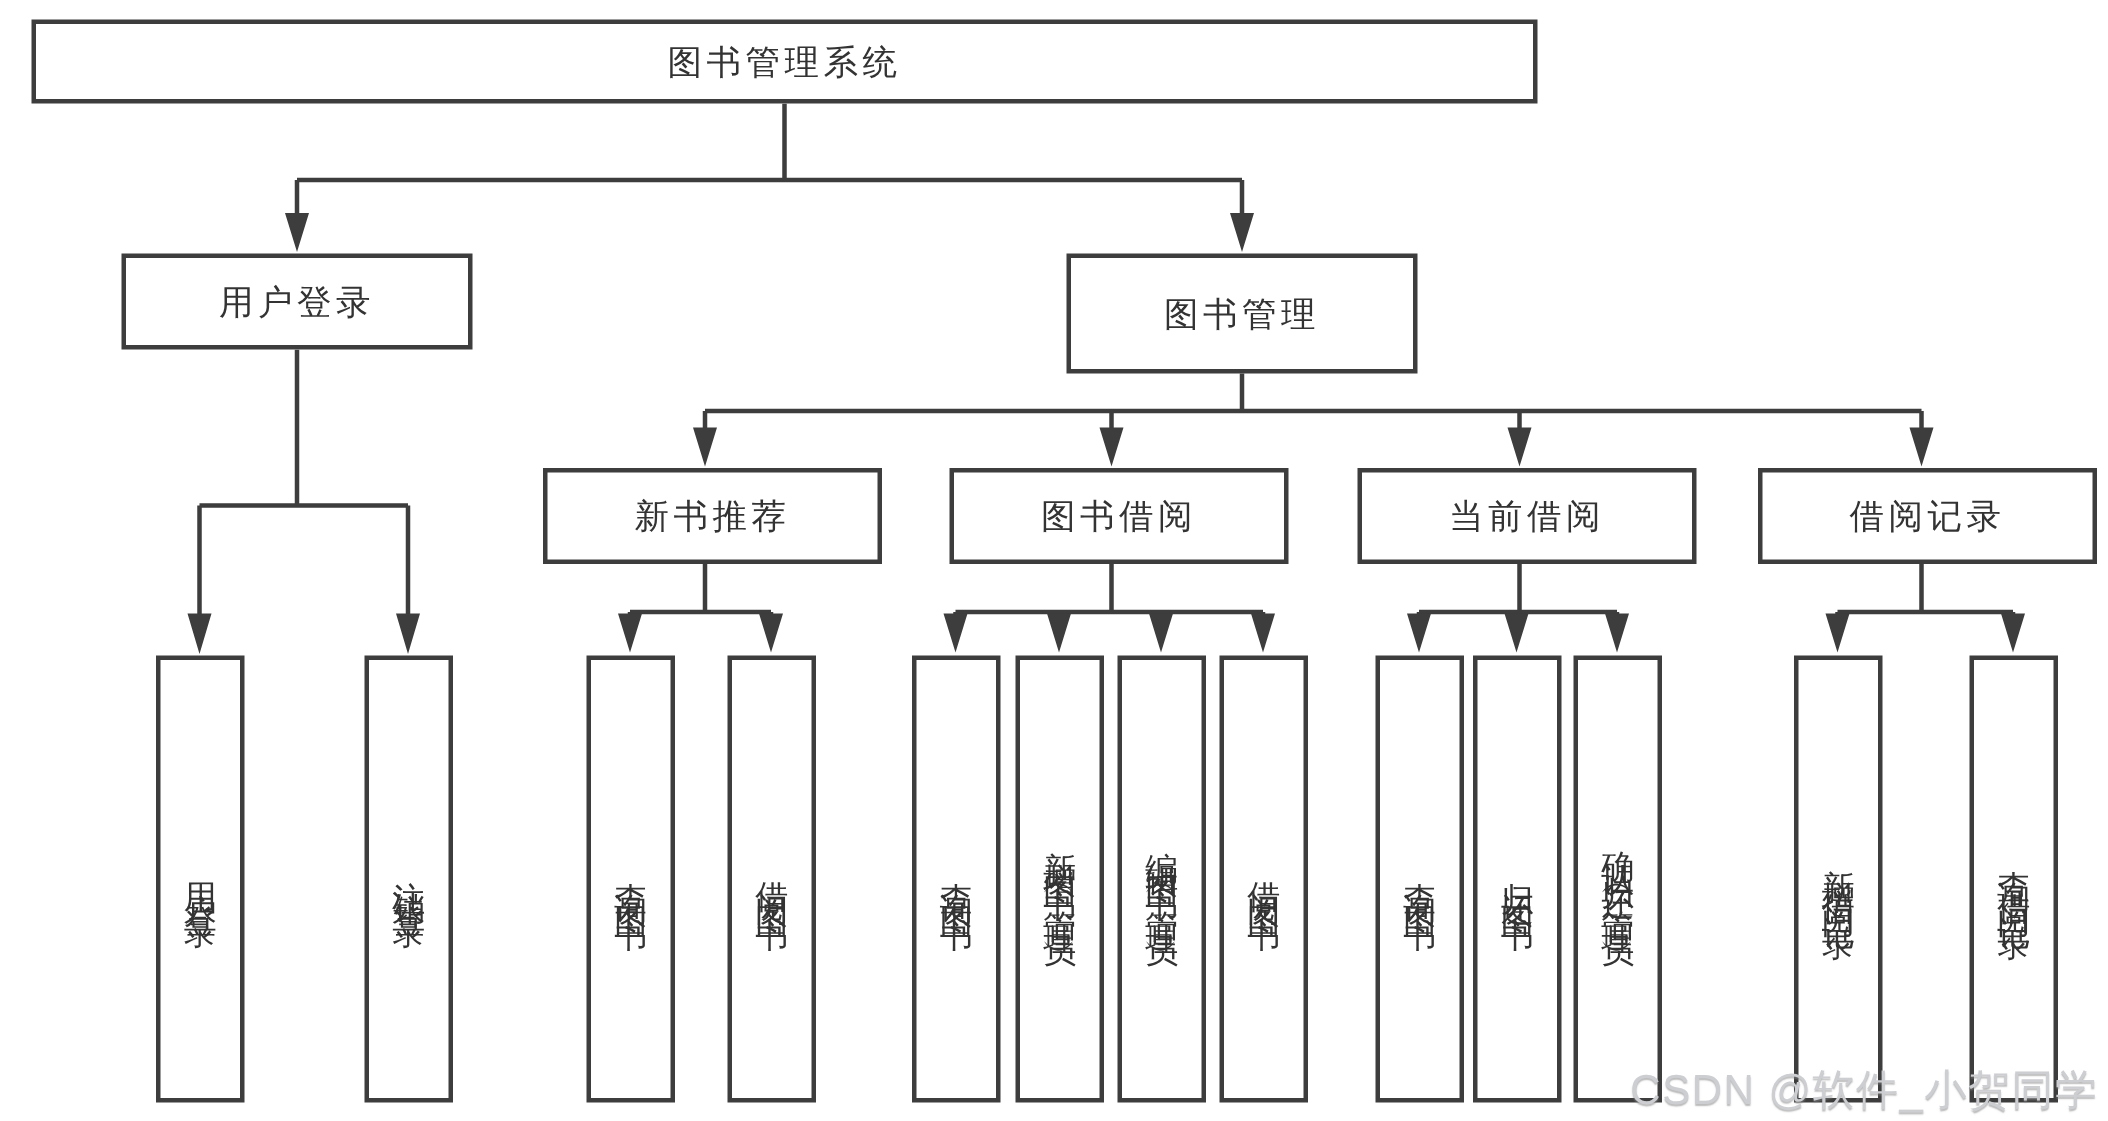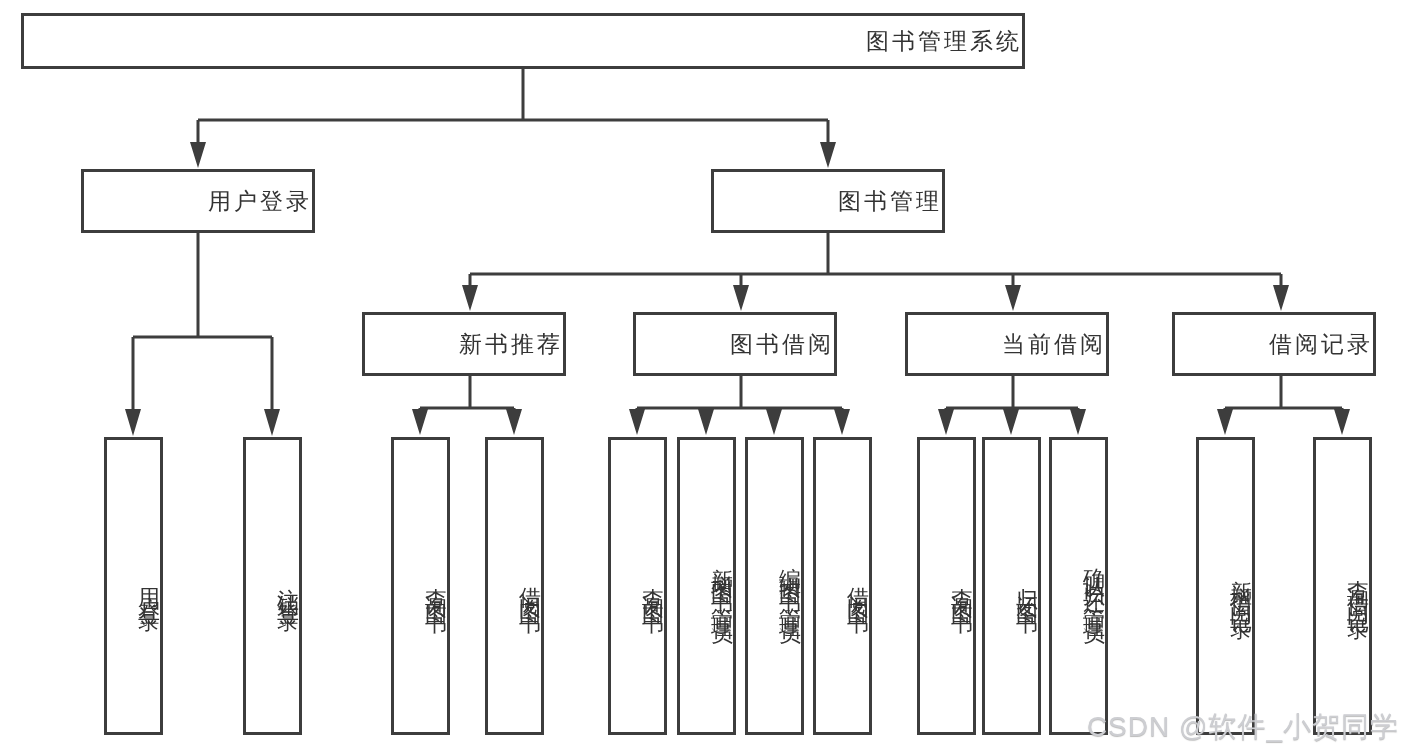--- a/index.html
+++ b/index.html
@@ -8,40 +8,40 @@
     background:var(--background,#ffffff);
     font-family:"Liberation Sans", sans-serif;
   }
   #stage { position:relative; width:1405px; height:747px; }
   #wires { position:absolute; left:0; top:0; width:1405px; height:747px;
            color:var(--line,#3d3d3d); pointer-events:none; }
   .box {
     position:absolute; box-sizing:border-box;
     background:var(--box_fill,#ffffff);
     border:3px solid var(--line,#3d3d3d);
-    display:flex; align-items:center; justify-content:flex-end;
+    display:flex; align-items:center; justify-content:center;
     color:var(--text,#333333);
   }
   .h-label { font-size:23px; letter-spacing:3px; white-space:nowrap; }
   .v-label {
     writing-mode:vertical-rl; text-orientation:mixed;
     font-size:22px; letter-spacing:8px; line-height:1;
   }
   #watermark {
     position:absolute; right:6px; bottom:1px; z-index:5;
     font-size:28px; letter-spacing:1px;
     color:var(--watermark,#cdced2);
     text-shadow:0 1px 1px rgba(130,130,130,0.55);
     white-space:nowrap;
   }
   
   .n-root  { left:21px;  top:13px;  width:1004px; height:56px; }
   .n-ulog  { left:81px;  top:169px; width:234px;  height:64px; }
-  .n-bmgmt { left:711px; top:169px; width:234px;  height:64px; }
-  .n-l3    { top:312px; width:204px; height:64px; }
+  .n-bmgmt { left:711px; top:169px; width:234px;  height:80px; }
+  .n-l3    { top:312px; width:226px; height:64px; }
   .n-l3a { left:362px; }  .n-l3b { left:633px; }
   .n-l3c { left:905px; }  .n-l3d { left:1172px; }
   .leaf { top:437px; width:59px; height:298px; }
 </style>
 </head>
 <body>
 
 <div id="stage">
 
   <svg id="wires" viewBox="0 0 1405 747" xmlns="http://www.w3.org/2000/svg">

